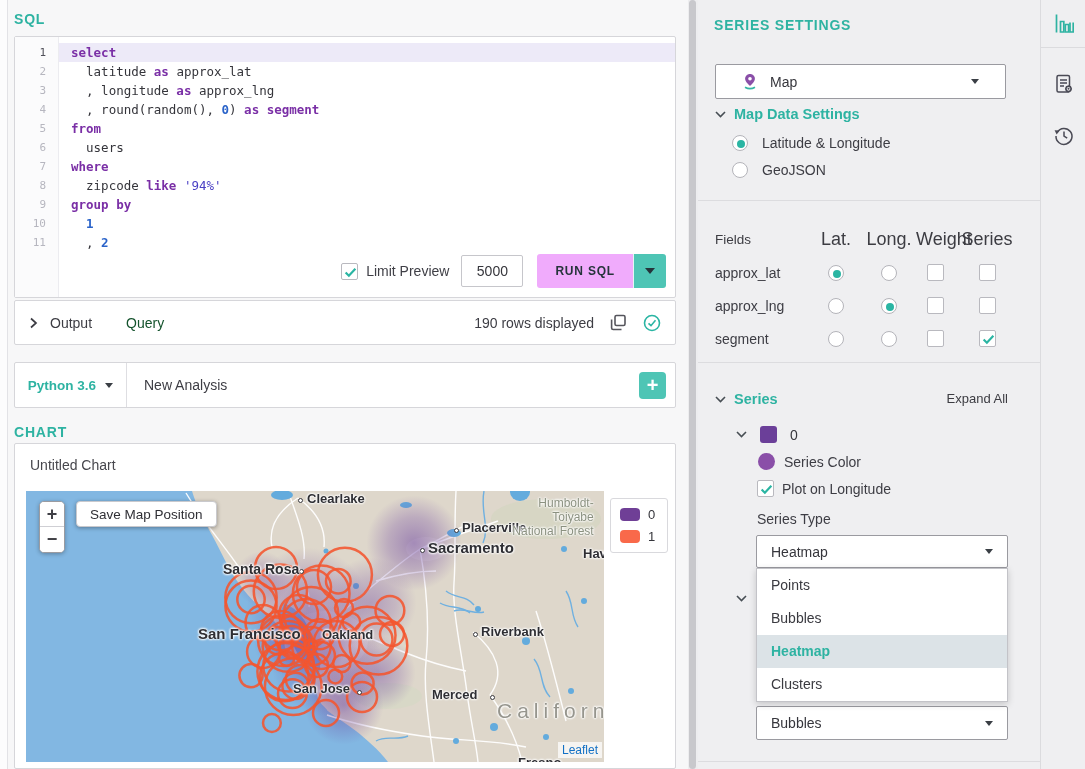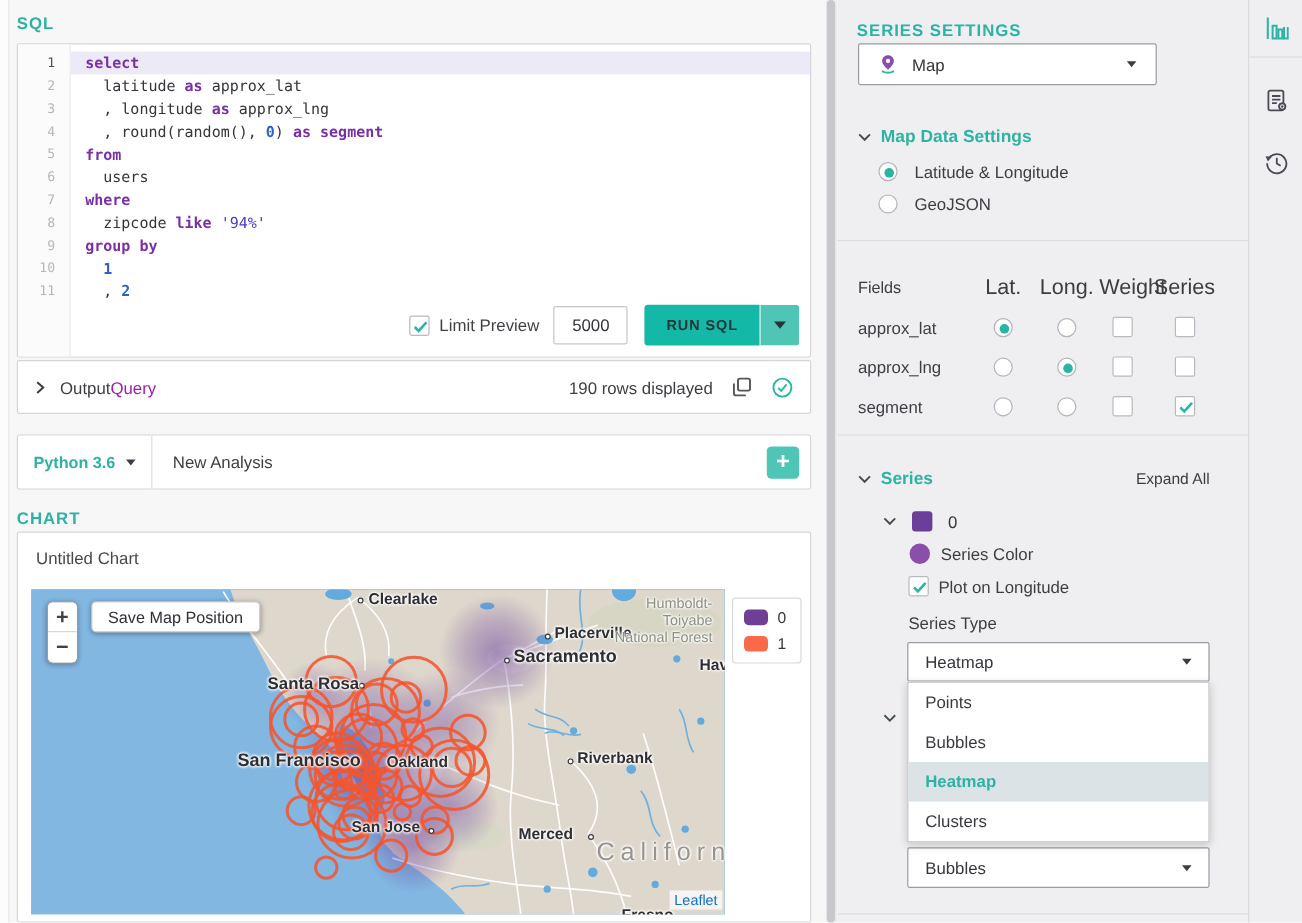--- a/index.html
+++ b/index.html
@@ -29,31 +29,31 @@
   .tok-kw{color:#7a2fa6;font-weight:bold;}
   .tok-num{color:#2a63c9;font-weight:bold;}
   .tok-str{color:#4a3fc4;}
   .tok-id{color:#35353b;}
   .sql-toolbar{position:absolute;right:9px;bottom:9px;display:flex;align-items:center;}
   .cbx{display:inline-block;width:17px;height:17px;background:#fff;border:1px solid #b9b9bf;border-radius:2px;position:relative;}
   .cbx svg{position:absolute;left:2px;top:3px;}
   .lp-label{font-size:14px;color:#3f3f46;margin:0 12px 0 8px;}
   .limit-input{width:62px;height:32px;border:1px solid #c6c6cb;border-radius:2px;text-align:center;font-size:14px;color:#35353b;font-family:"Liberation Sans",sans-serif;margin-right:14px;background:#fff;}
   .run-group{display:flex;}
-  .run-btn{height:34px;padding:0 18px;background:#14b8a6;border:none;border-radius:3px 0 0 3px;
+  .run-btn{height:34px;padding:0 18px;background:#f0abfc;border:none;border-radius:3px 0 0 3px;
            font-size:12px;font-weight:bold;letter-spacing:.8px;color:#25343b;font-family:"Liberation Sans",sans-serif;cursor:pointer;}
   .run-caret{width:33px;height:34px;background:#4ec5b5;border-left:1px solid rgba(255,255,255,.85);border-radius:0 3px 3px 0;
              display:flex;align-items:center;justify-content:center;cursor:pointer;}
   .caret-down{width:0;height:0;border-left:5px solid transparent;border-right:5px solid transparent;border-top:6px solid #25343b;}
 
   
   .output-card{position:absolute;left:6px;top:300px;width:662px;height:45px;background:#fff;border:1px solid #d6d6da;border-radius:2px;
                display:flex;align-items:center;padding:0 14px;}
   .out-label{font-size:14px;color:#3d3d44;}
-  .out-tab{font-size:14px;color:#a21caf;}
+  .out-tab{font-size:14px;color:#14532d;margin-left:34px;}
   .rows-text{margin-left:auto;font-size:14px;color:#3d3d44;}
   .icon-btn{display:inline-flex;align-items:center;justify-content:center;margin-left:16px;cursor:pointer;}
 
   
   .py-card{position:absolute;left:6px;top:362px;width:662px;height:46px;background:#fff;border:1px solid #d6d6da;border-radius:2px;
            display:flex;align-items:center;}
   .kernel-cell{width:112px;height:100%;display:flex;align-items:center;justify-content:center;border-right:1px solid #dedee2;cursor:pointer;}
   .kernel-label{font-size:13.5px;font-weight:bold;color:#2eb3a2;margin-right:9px;}
   .caret-sm{width:0;height:0;border-left:4.5px solid transparent;border-right:4.5px solid transparent;border-top:5.5px solid #3a3f45;}
   .analysis-name{font-size:14px;color:#3d3d44;margin-left:17px;}
@@ -84,21 +84,21 @@
                 font-size:12px;color:#1270c5;}
   .map-legend{position:absolute;left:595px;top:54px;width:58px;background:#fff;border:1px solid #d9d9dd;border-radius:3px;padding:8px 9px;}
   .legend-row{display:flex;align-items:center;margin-bottom:7px;}
   .legend-row:last-child{margin-bottom:0;}
   .legend-swatch{width:20px;height:13px;border-radius:4px;margin-right:8px;flex:none;}
   .legend-label{font-size:13px;color:#35353b;}
 
   
   .panel-title{position:absolute;left:16px;top:17px;}
   .select{background:#fff;border:1px solid #9a9aa0;border-radius:2px;display:flex;align-items:center;cursor:pointer;}
-  .map-select{position:absolute;left:17px;top:36px;width:249px;height:35px;padding:0 16px;}
+  .map-select{position:absolute;left:17px;top:64px;width:291px;height:35px;padding:0 26px;}
   .map-select .lbl{font-size:14px;color:#36363c;margin-left:12px;}
   .select .caret-sm{margin-left:auto;}
   .chev{display:inline-block;}
   .subhead-row{position:absolute;display:flex;align-items:center;}
   .mds-row{left:17px;top:106px;}
   .subhead-row .section-title{letter-spacing:0;margin-left:8px;font-size:14.5px;}
   .radio{display:inline-block;width:16px;height:16px;border-radius:50%;border:1px solid #b4b4ba;background:#fff;position:relative;}
   .radio.on::after{content:"";position:absolute;left:4px;top:4px;width:8px;height:8px;border-radius:50%;background:#2ab5a3;}
   .radio-row{position:absolute;left:34px;display:flex;align-items:center;}
   .radio-row .lbl{font-size:14px;color:#3d3d44;margin-left:14px;}

